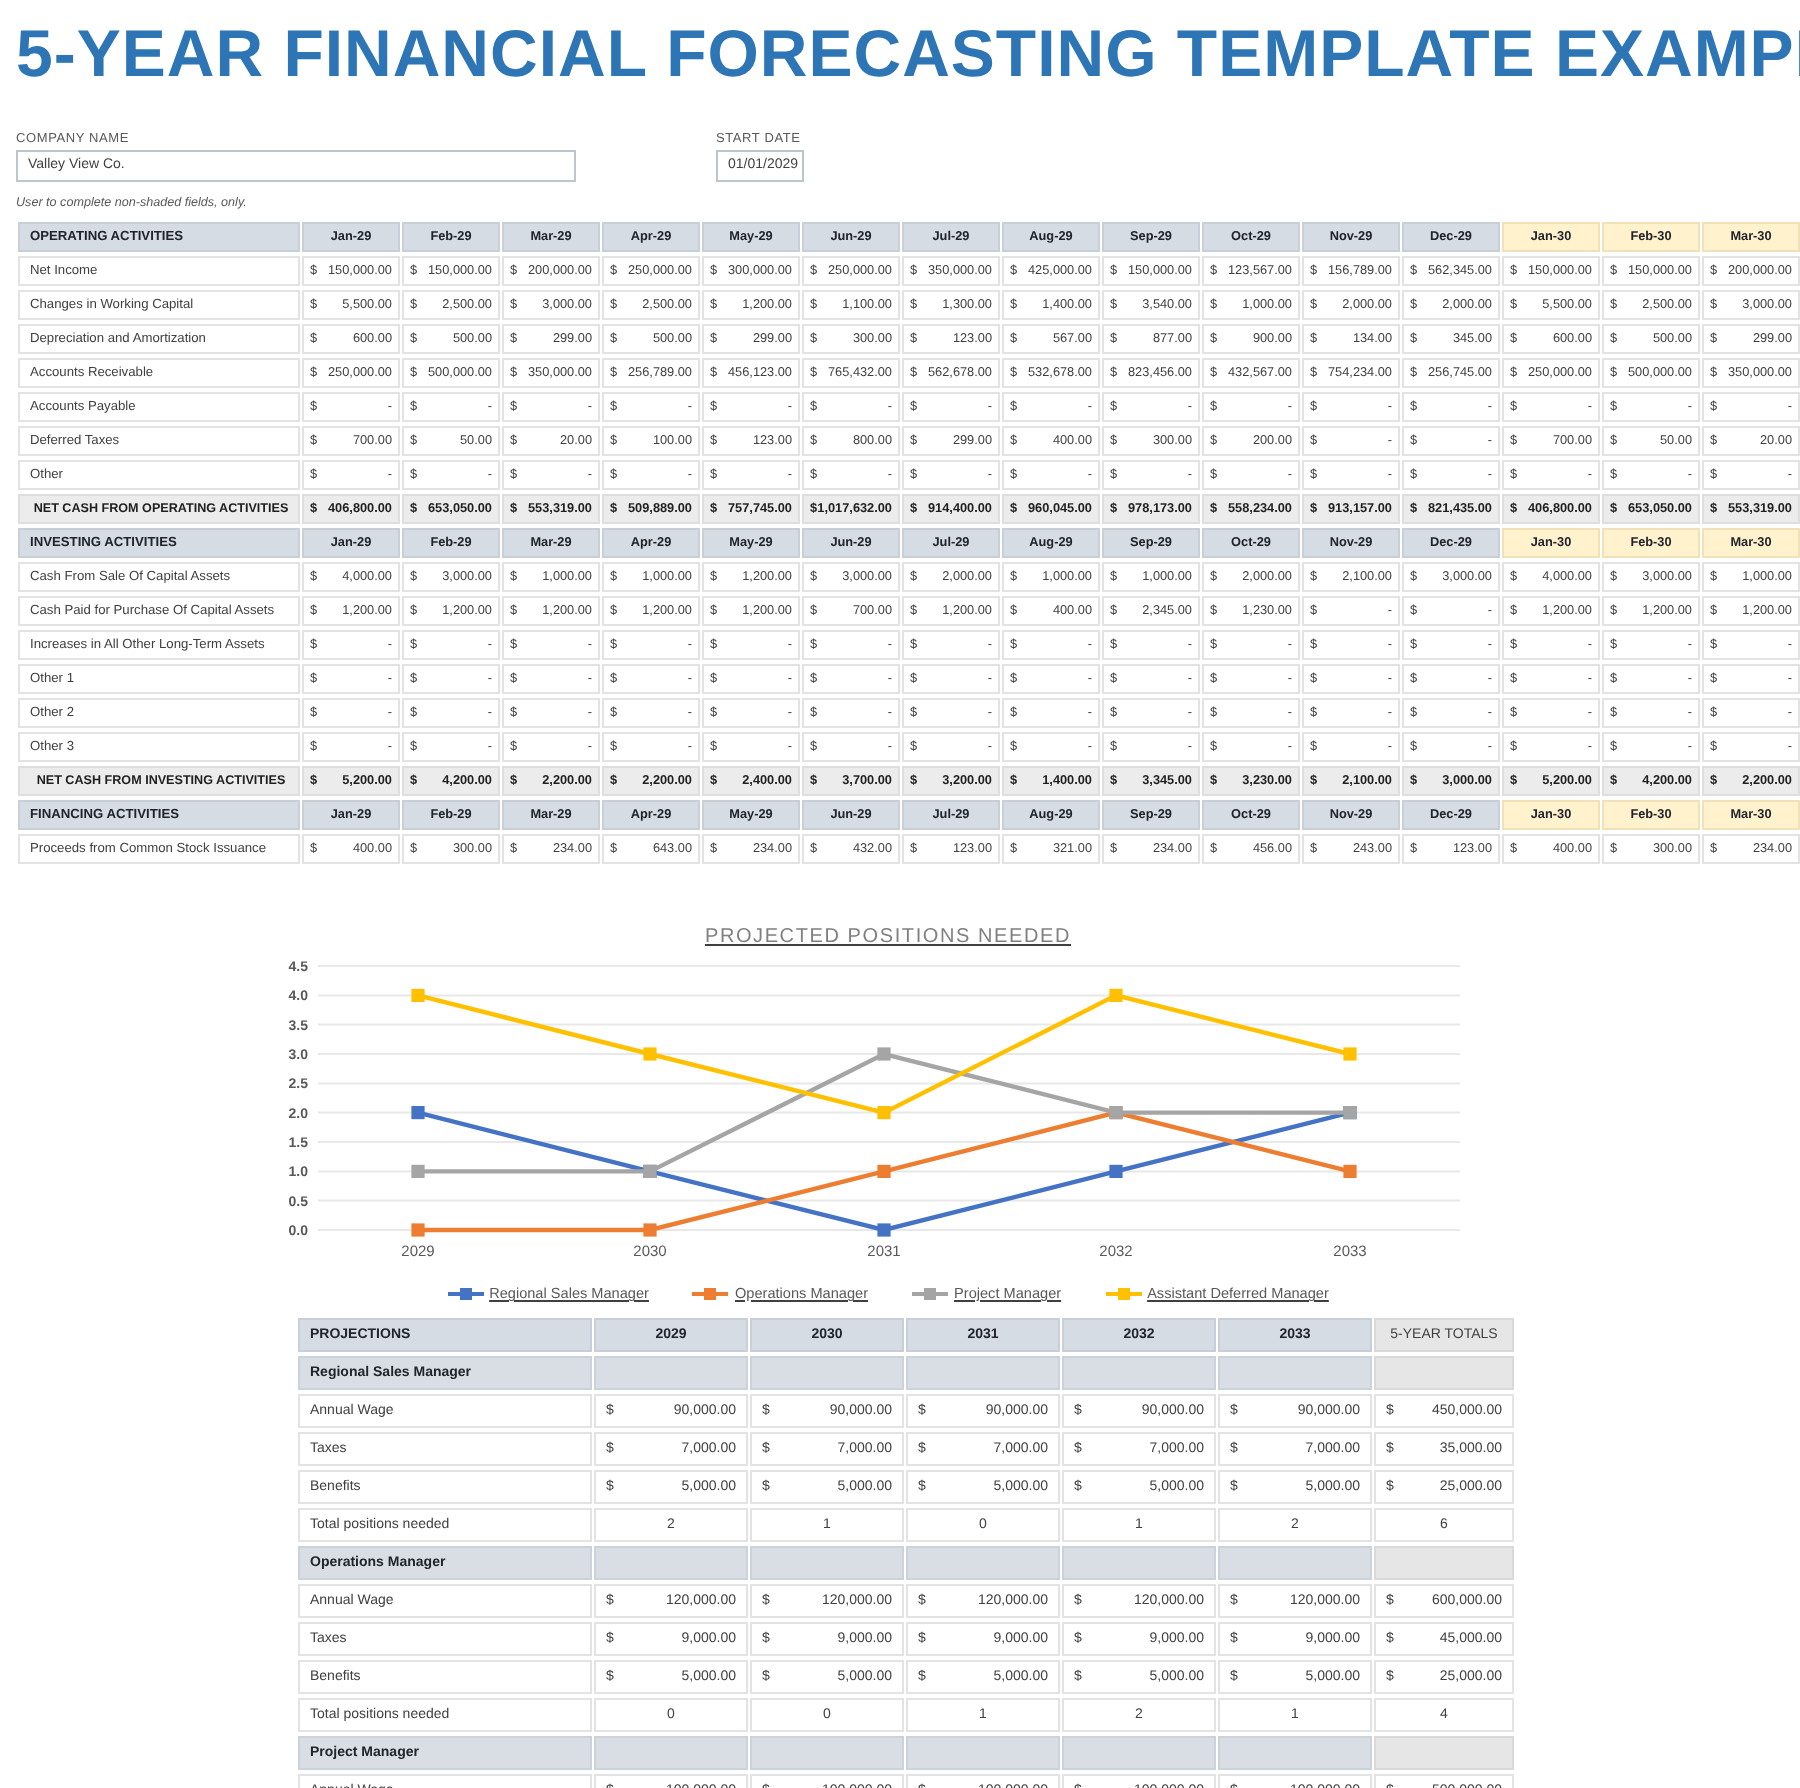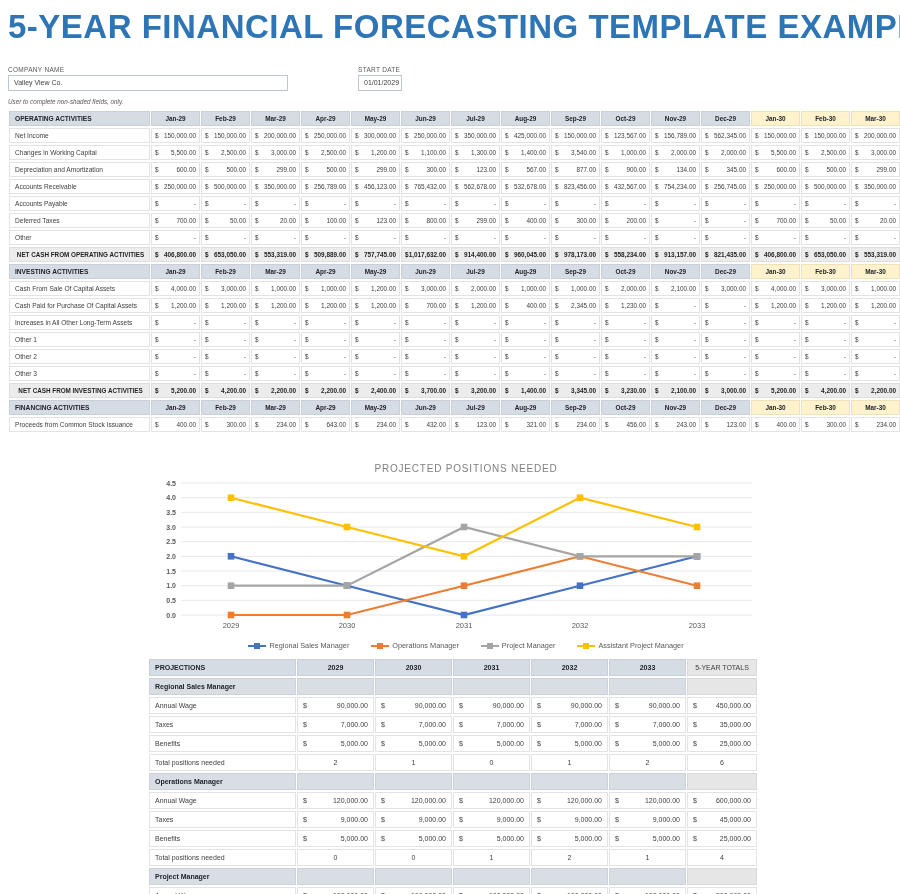--- a/index.html
+++ b/index.html
@@ -38,21 +38,21 @@
   #forecast-table td.mon{
     background:#D6DCE4;border-color:#C8CFD9;font-weight:bold;color:#21242B;text-align:center;
   }
   #forecast-table td.mon.yel{background:#FFF2CC;border-color:#EFE2B8;}
   #forecast-table td.lbl{color:#404040;font-size:6.6px;padding-left:5px;}
   #forecast-table td.lbl.tot{font-weight:bold;color:#1F1F1F;background:#ECECEC;border-color:#DEDEDE;text-align:center;font-size:6.3px;}
   .money{display:flex;justify-content:space-between;align-items:center;}
   .money .num{text-align:right;}
   #forecast-table td.totcell{background:#ECECEC;border-color:#DEDEDE;font-weight:bold;color:#1F1F1F;}
   
-  #chart-block{position:absolute;top:463px;left:158px;width:616px;}
+  #chart-block{position:absolute;top:463px;left:136px;width:616px;text-decoration:underline;}
   .chart-title{font-size:10px;color:#808080;text-align:center;letter-spacing:0.8px;margin-bottom:3px;}
   .legend{display:flex;justify-content:center;gap:22px;margin-top:2px;}
   .legend-item{display:flex;align-items:center;gap:3px;font-size:7.3px;color:#595959;}
   .legend-marker{position:relative;width:18px;height:6px;}
   .legend-marker .bar{position:absolute;left:0;top:2px;width:18px;height:2px;}
   .legend-marker .sq{position:absolute;left:6px;top:0;width:6px;height:6px;}
   
   #proj-table{
     position:absolute;top:657px;left:148px;width:602px;
     border-collapse:separate;border-spacing:1px 2px;table-layout:fixed;
@@ -1723,21 +1723,21 @@
           <span class="bar" style="background:#A5A5A5"></span>
           <span class="sq" style="background:#A5A5A5"></span>
         </span>
         <span>Project Manager</span>
       </span>
       <span class="legend-item">
         <span class="legend-marker">
           <span class="bar" style="background:#FFC000"></span>
           <span class="sq" style="background:#FFC000"></span>
         </span>
-        <span>Assistant Project Manager</span>
+        <span>Assistant Deferred Manager</span>
       </span>
     </div>
 </div>
 
 <table id="proj-table">
     <colgroup id="pj-cols">
       <col style="width: 147px;">
       <col style="width: 77px;">
       <col style="width: 77px;">
       <col style="width: 77px;">

